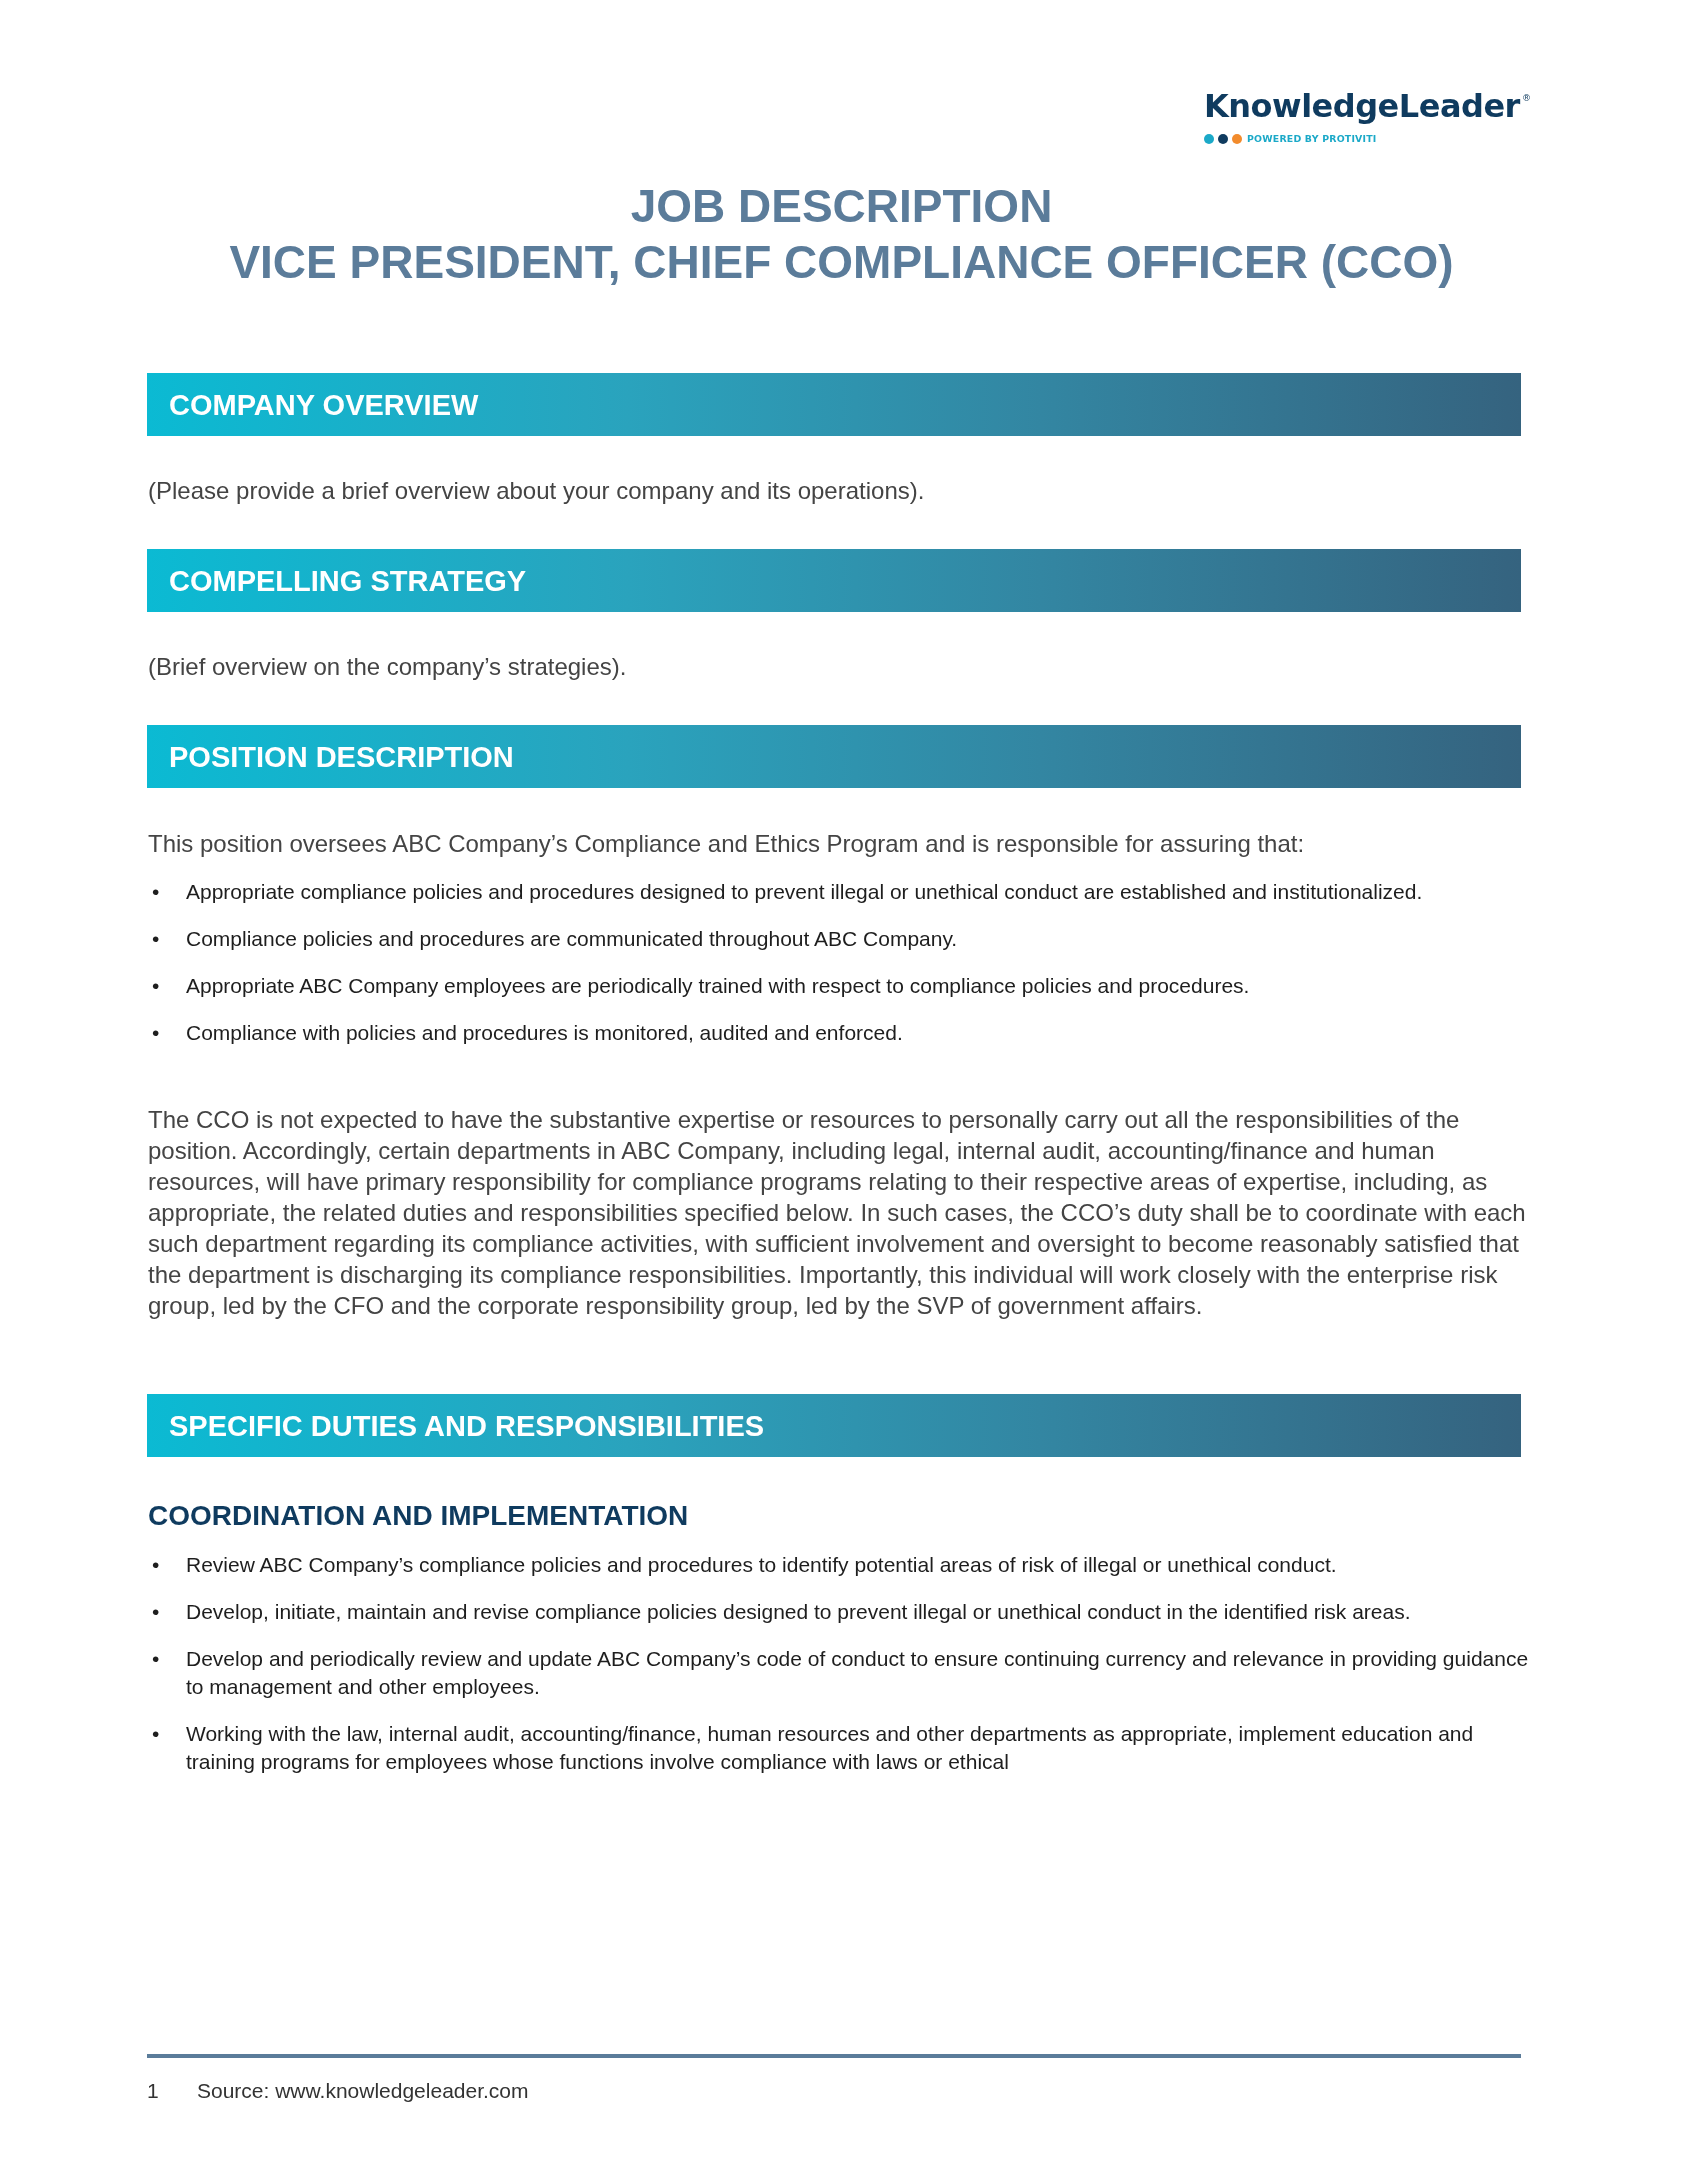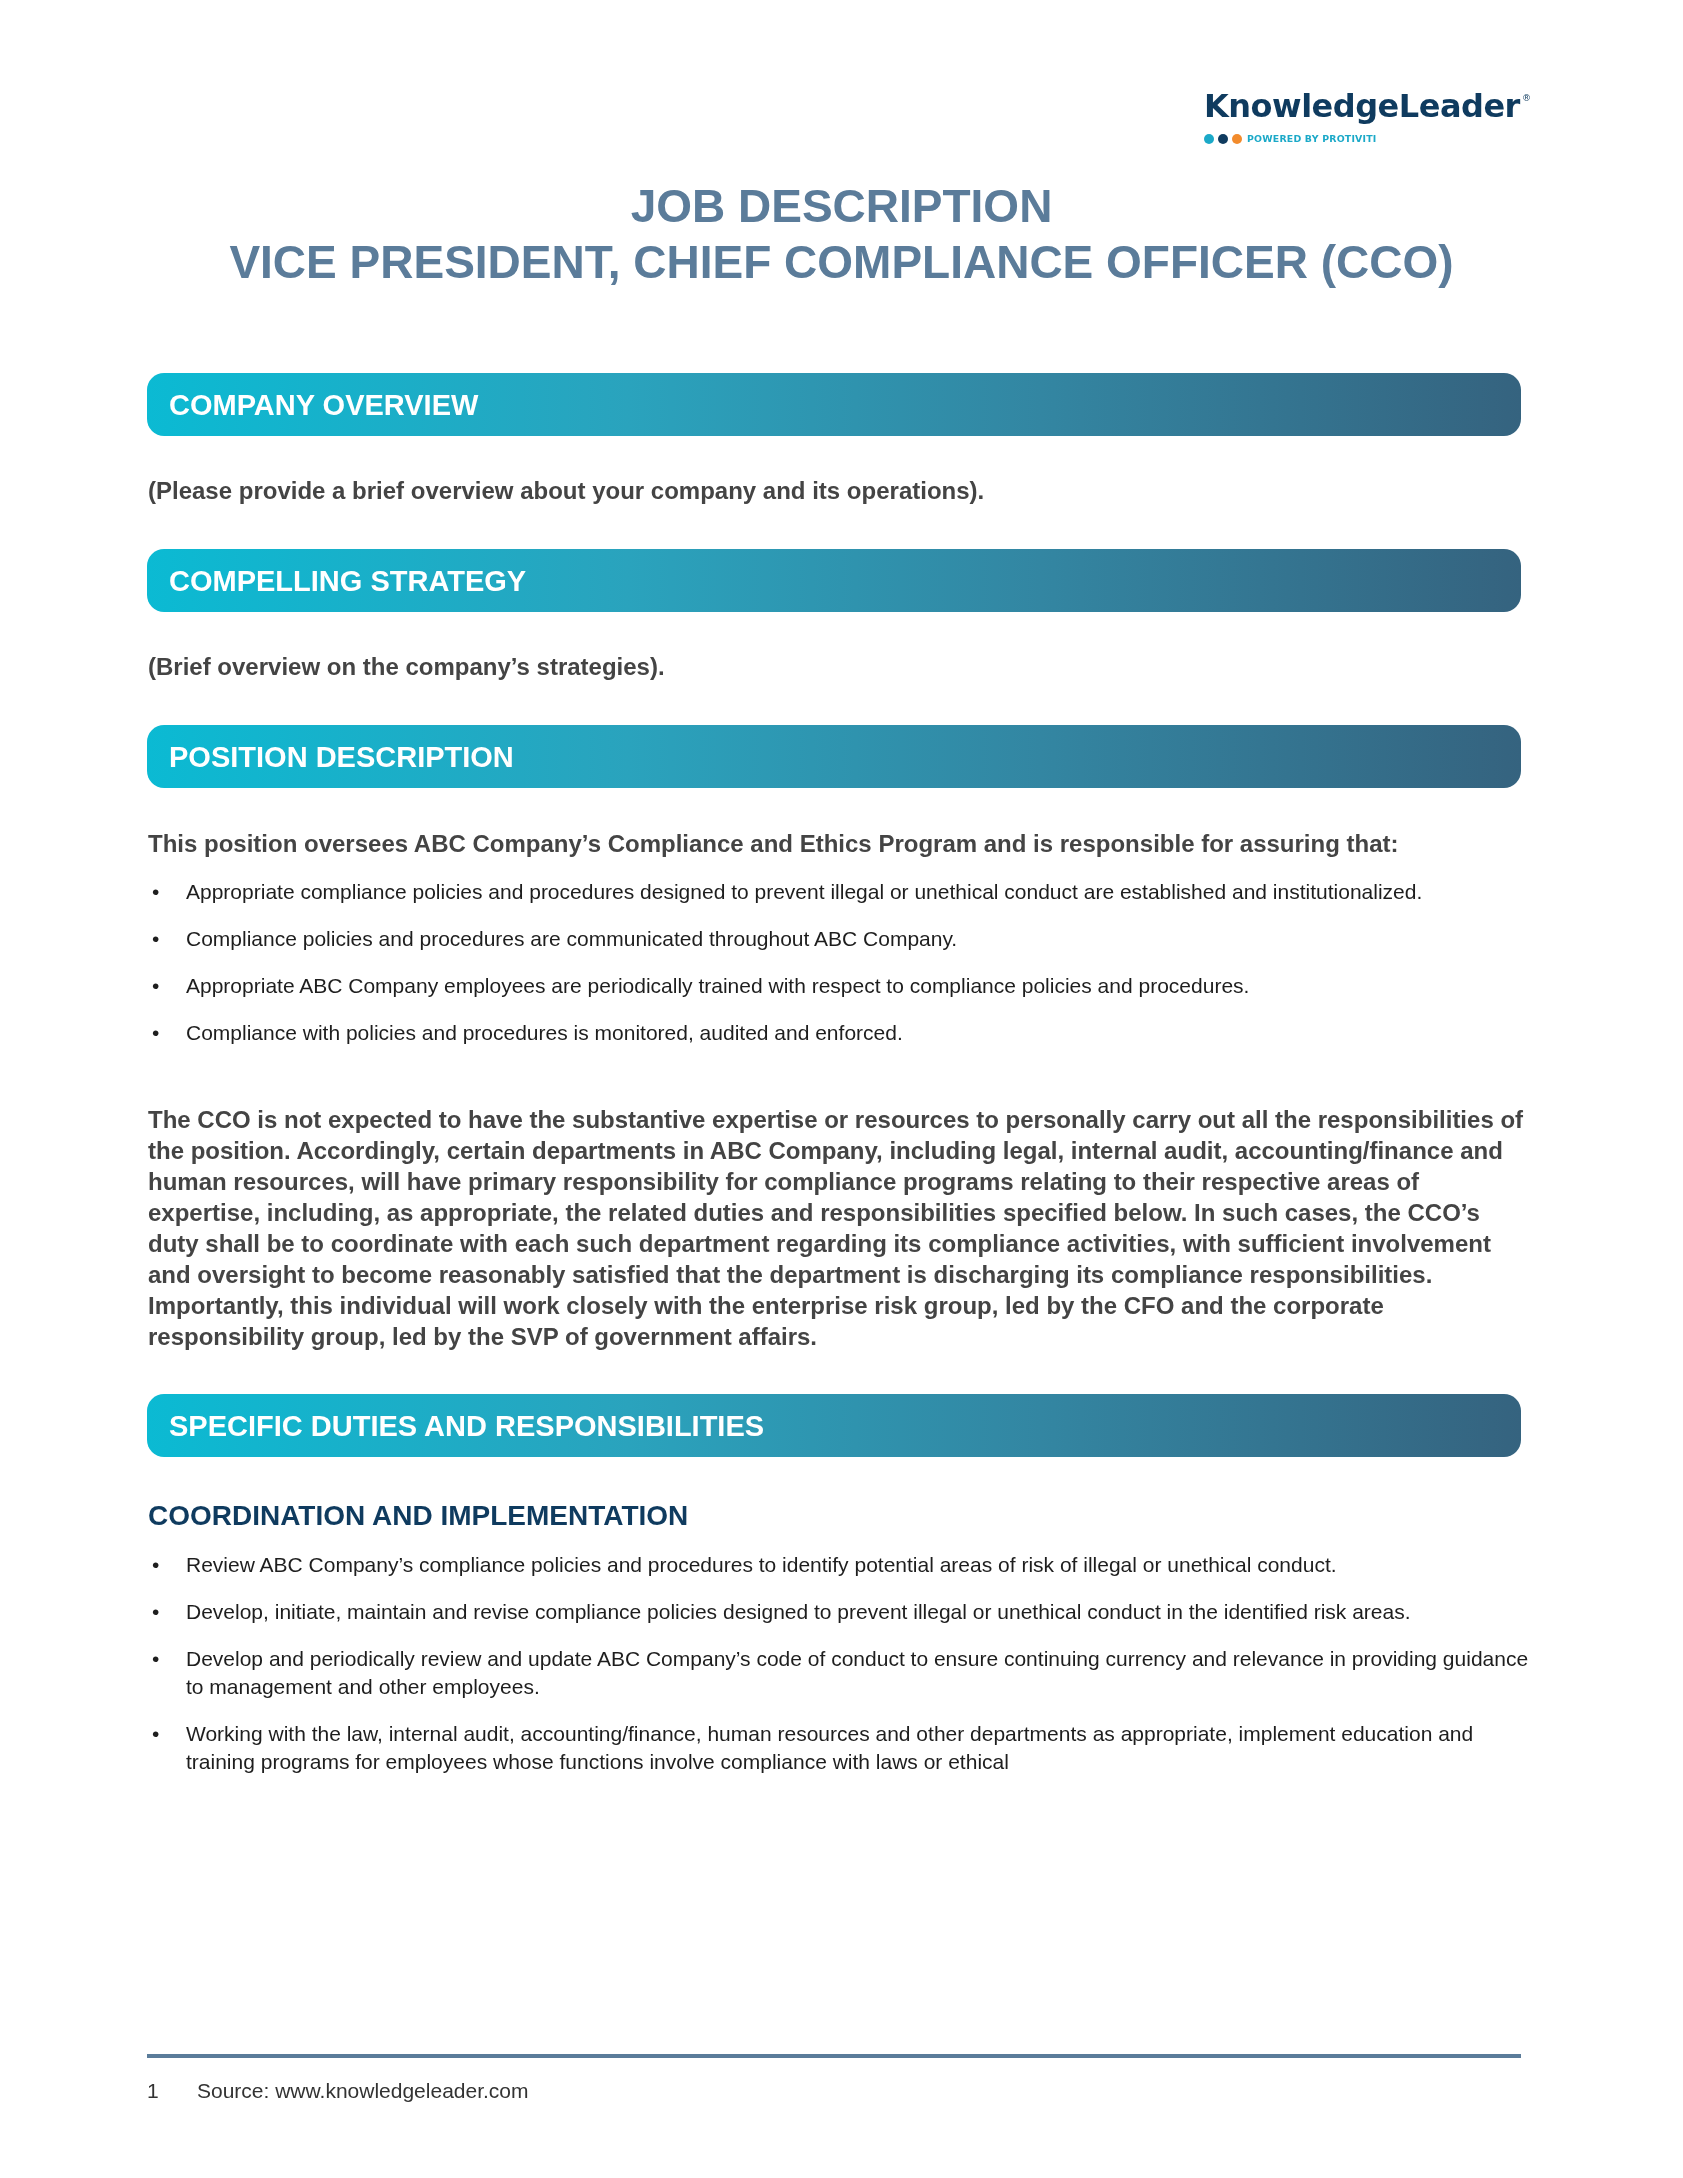--- a/index.html
+++ b/index.html
@@ -4,23 +4,23 @@
 <style>
   html,body{margin:0;padding:0;background:#ffffff;}
   body{width:1683px;height:2178px;position:relative;overflow:hidden;font-family:"Liberation Sans",sans-serif;}
   .logo{position:absolute;left:1204px;top:51px;width:327px;}
   .logo-word{font-family:"DejaVu Sans",sans-serif;font-weight:bold;font-size:32px;color:#0f3b5f;letter-spacing:-0.5px;white-space:nowrap;margin-top:36px;}
   .logo-word sup{font-size:9px;font-weight:normal;vertical-align:top;position:relative;top:6px;margin-left:2px;}
   .logo-sub{display:flex;align-items:center;margin-top:8px;}
   .dot{width:10px;height:10px;border-radius:50%;display:inline-block;margin-right:4px;}
   .logo-tag{font-family:"DejaVu Sans",sans-serif;font-weight:bold;font-size:9.4px;color:#1ba9c8;margin-left:1px;letter-spacing:0.2px;}
   .title{position:absolute;left:0;width:1683px;top:178px;text-align:center;color:#5b7c9a;font-weight:bold;font-size:46px;line-height:56px;}
-  .bar{position:absolute;left:147px;width:1374px;height:63px;background:linear-gradient(90deg,#0bbad3 0%,#2aa3bd 35%,#3386a2 65%,#35637f 100%);border-radius:17px;}
+  .bar{position:absolute;left:147px;width:1374px;height:63px;background:linear-gradient(90deg,#0bbad3 0%,#2aa3bd 35%,#3386a2 65%,#35637f 100%);}
   .bar span{position:absolute;left:22px;top:0;line-height:65px;color:#ffffff;font-weight:bold;font-size:29px;}
-  .txt{position:absolute;left:148px;color:#444444;font-size:24px;line-height:31px;width:1381px;font-weight:bold;}
+  .txt{position:absolute;left:148px;color:#444444;font-size:24px;line-height:31px;width:1381px;}
   .blist{position:absolute;left:148px;width:1381px;margin:0;padding:0;list-style:none;}
   .blist li{position:relative;padding-left:38px;color:#1e1e1e;font-size:21px;line-height:28px;margin-bottom:19px;}
   .blist li .bul{position:absolute;left:4px;top:0;}
   .sub{position:absolute;left:148px;color:#0f3b5f;font-weight:bold;font-size:28px;}
   .rule{position:absolute;left:147px;top:2054px;width:1374px;height:4px;background:#5b7c9a;}
   .foot{position:absolute;top:2079px;color:#333333;font-size:21px;}
 </style>
 </head>
 <body>
 

